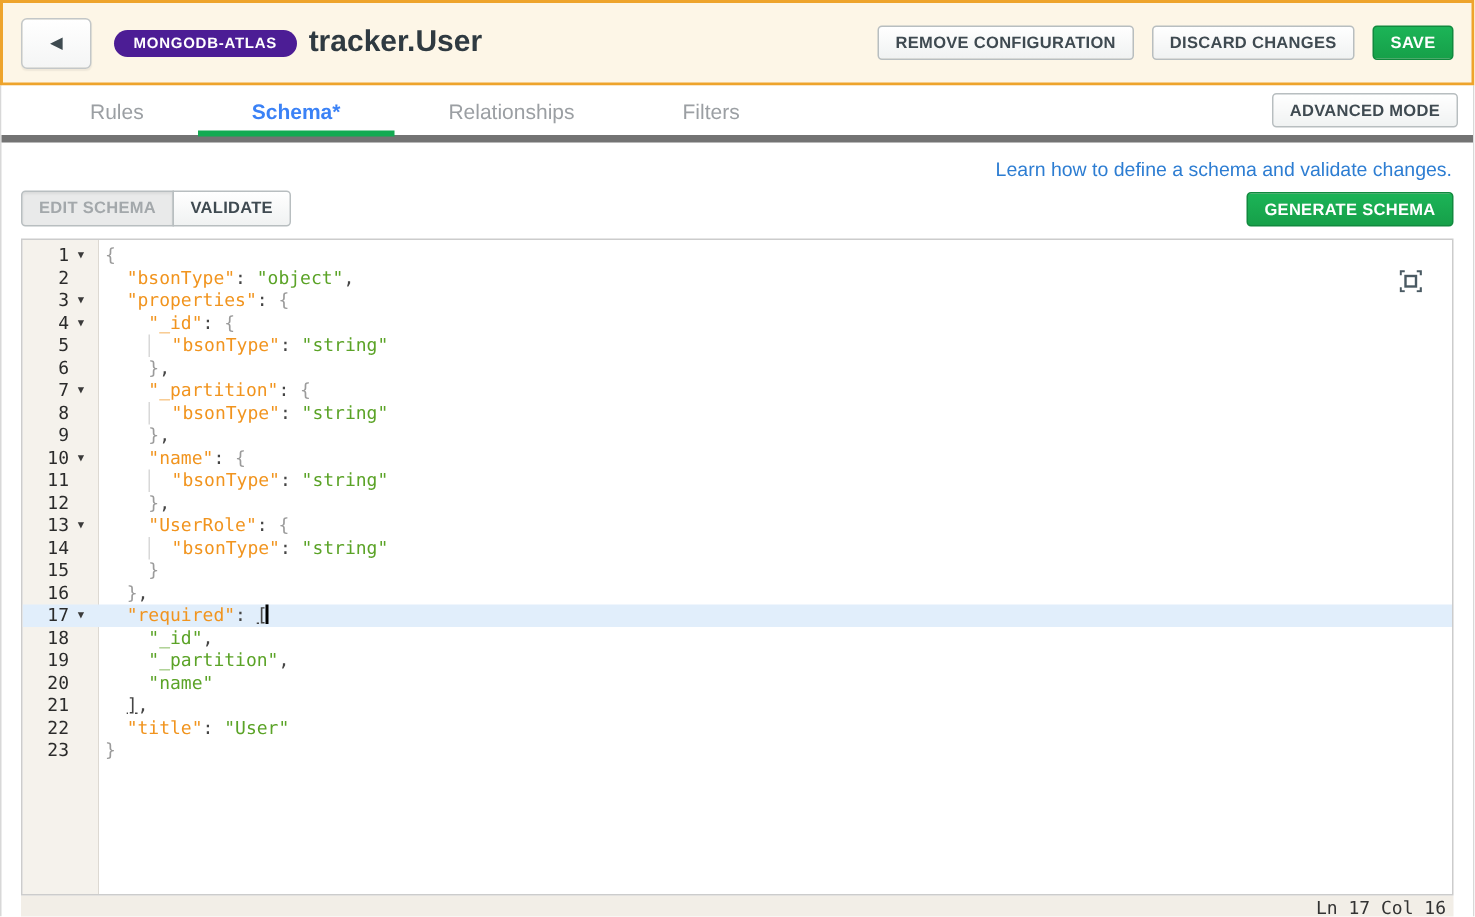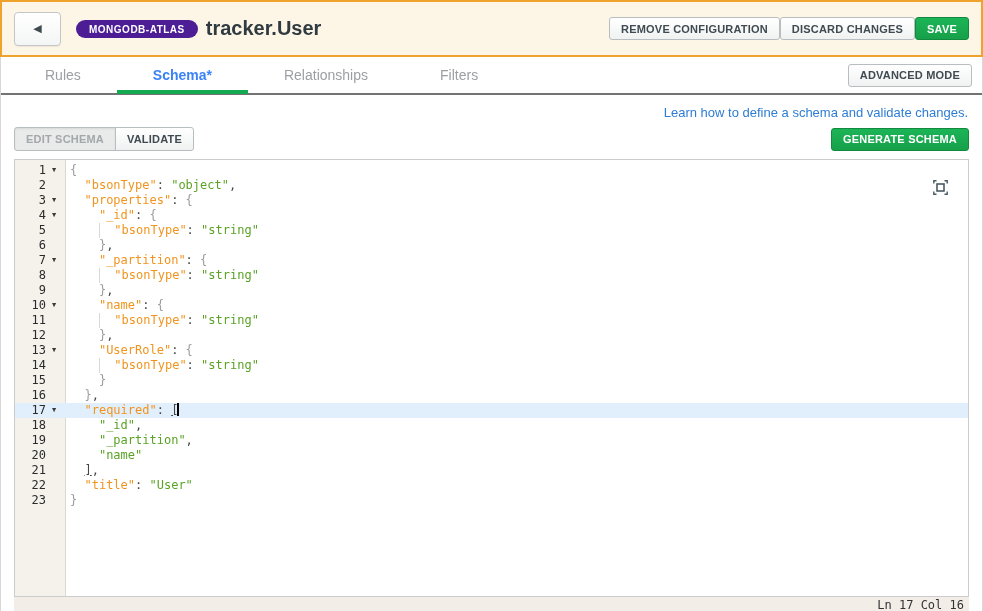--- a/index.html
+++ b/index.html
@@ -14,58 +14,58 @@
     width:47px; height:34px; border:1px solid #C3C7C8; border-radius:4px;
     background:linear-gradient(#ffffff,#f4f5f5); cursor:pointer;
     box-shadow:0 1px 1px rgba(0,0,0,.06); color:#3E4A50; font-size:11px;
     display:flex; align-items:center; justify-content:center;
   }
   .badge {
     margin-left:15px; background:#4c1d95; color:#fff; border-radius:11px;
     font-size:10px; font-weight:bold; letter-spacing:.5px; padding:4px 13px 3px;
   }
   .hdr-title { margin-left:8px; font-size:20px; font-weight:bold; color:#2F3A41; }
-  .hdr-actions { margin-left:auto; display:flex; gap:0; align-items:center; }
+  .hdr-actions { margin-left:auto; display:flex; gap:12px; align-items:center; }
 
   .btn {
     height:23px; padding:0 11px; font-size:11px; font-weight:bold; letter-spacing:.2px;
     color:#3F4A51; background:linear-gradient(#ffffff,#f0f2f2);
     border:1px solid #B8BEC0; border-radius:3px; cursor:pointer;
     font-family:"Liberation Sans", sans-serif; white-space:nowrap;
   }
   .btn.green {
     background:linear-gradient(#1cb457,#16a049); border-color:#11893E; color:#fff;
   }
 
   
   .content { border-left:1px solid #D8D8D8; border-right:1px solid #D8D8D8; height:554px; }
 
   
   .tabbar {
-    height:38px; display:flex; align-items:stretch; padding-left:8px;
-    border-bottom:2px solid #737373; background:#fff;
+    height:38px; display:flex; align-items:stretch; padding-left:23px;
+    border-bottom:5px solid #737373; background:#fff;
   }
   .tab {
     display:flex; align-items:center; padding:0 36px; font-size:14px;
     color:#9B9FA3; cursor:pointer; position:relative;
   }
   .tab.active { color:#3b82f6; font-weight:bold; }
   .tab.active::after {
     content:""; position:absolute; left:0; right:0; bottom:-1px; height:4px;
     background:var(--accent);
   }
   .tab-spacer { margin-left:auto; }
   .adv-btn { align-self:center; margin-right:10px; }
 
   
   .link-row { text-align:right; padding:10px 14px 3px; font-size:13px; }
   .link-row a { color:#2D7DD2; text-decoration:none; cursor:pointer; }
 
   
-  .toolbar-row { display:flex; align-items:center; padding:4px 13px 8px; }
+  .toolbar-row { display:flex; align-items:flex-end; padding:4px 13px 8px; }
   .segmented { display:flex; }
   .segmented .btn { border-radius:0; min-width:78px; height:24px; }
   .segmented .btn:first-child { border-radius:3px 0 0 3px; }
   .segmented .btn:last-child { border-radius:0 3px 3px 0; margin-left:-1px; }
   .btn.pressed {
     background:#E9EAEA; color:#A3A8AB; box-shadow:inset 0 1px 2px rgba(0,0,0,.08);
   }
   .gen-btn { margin-left:auto; }
 
   

